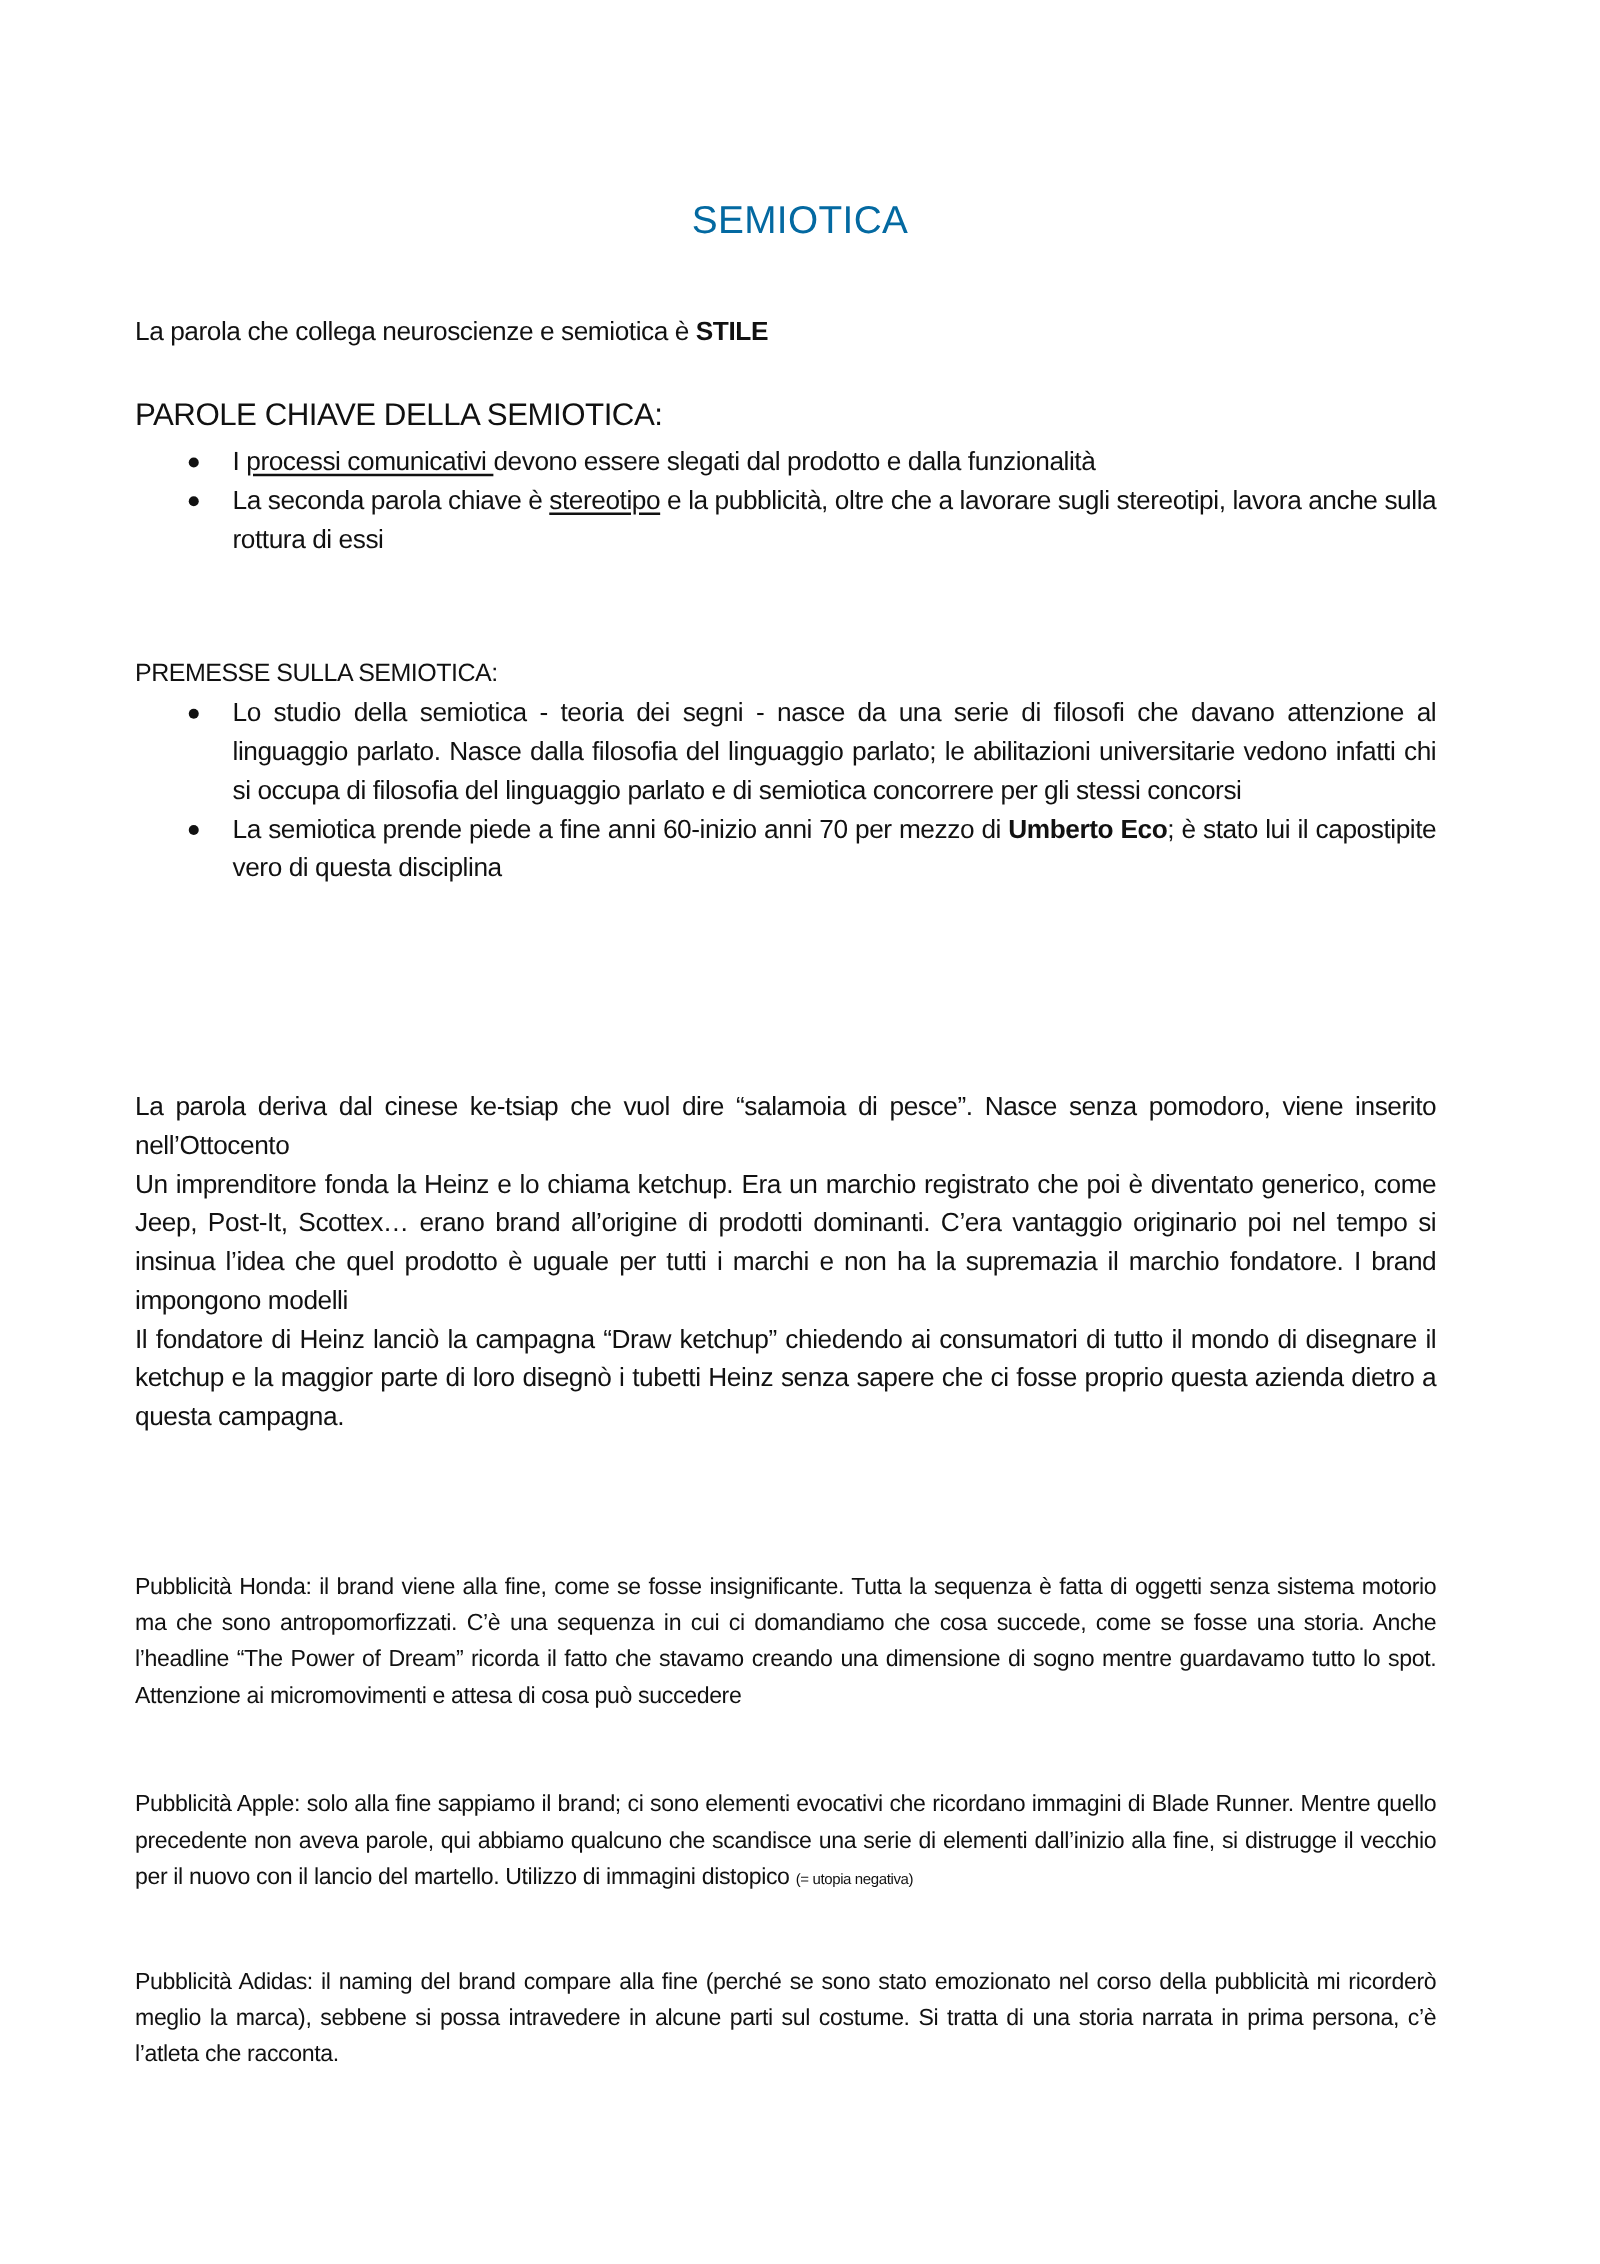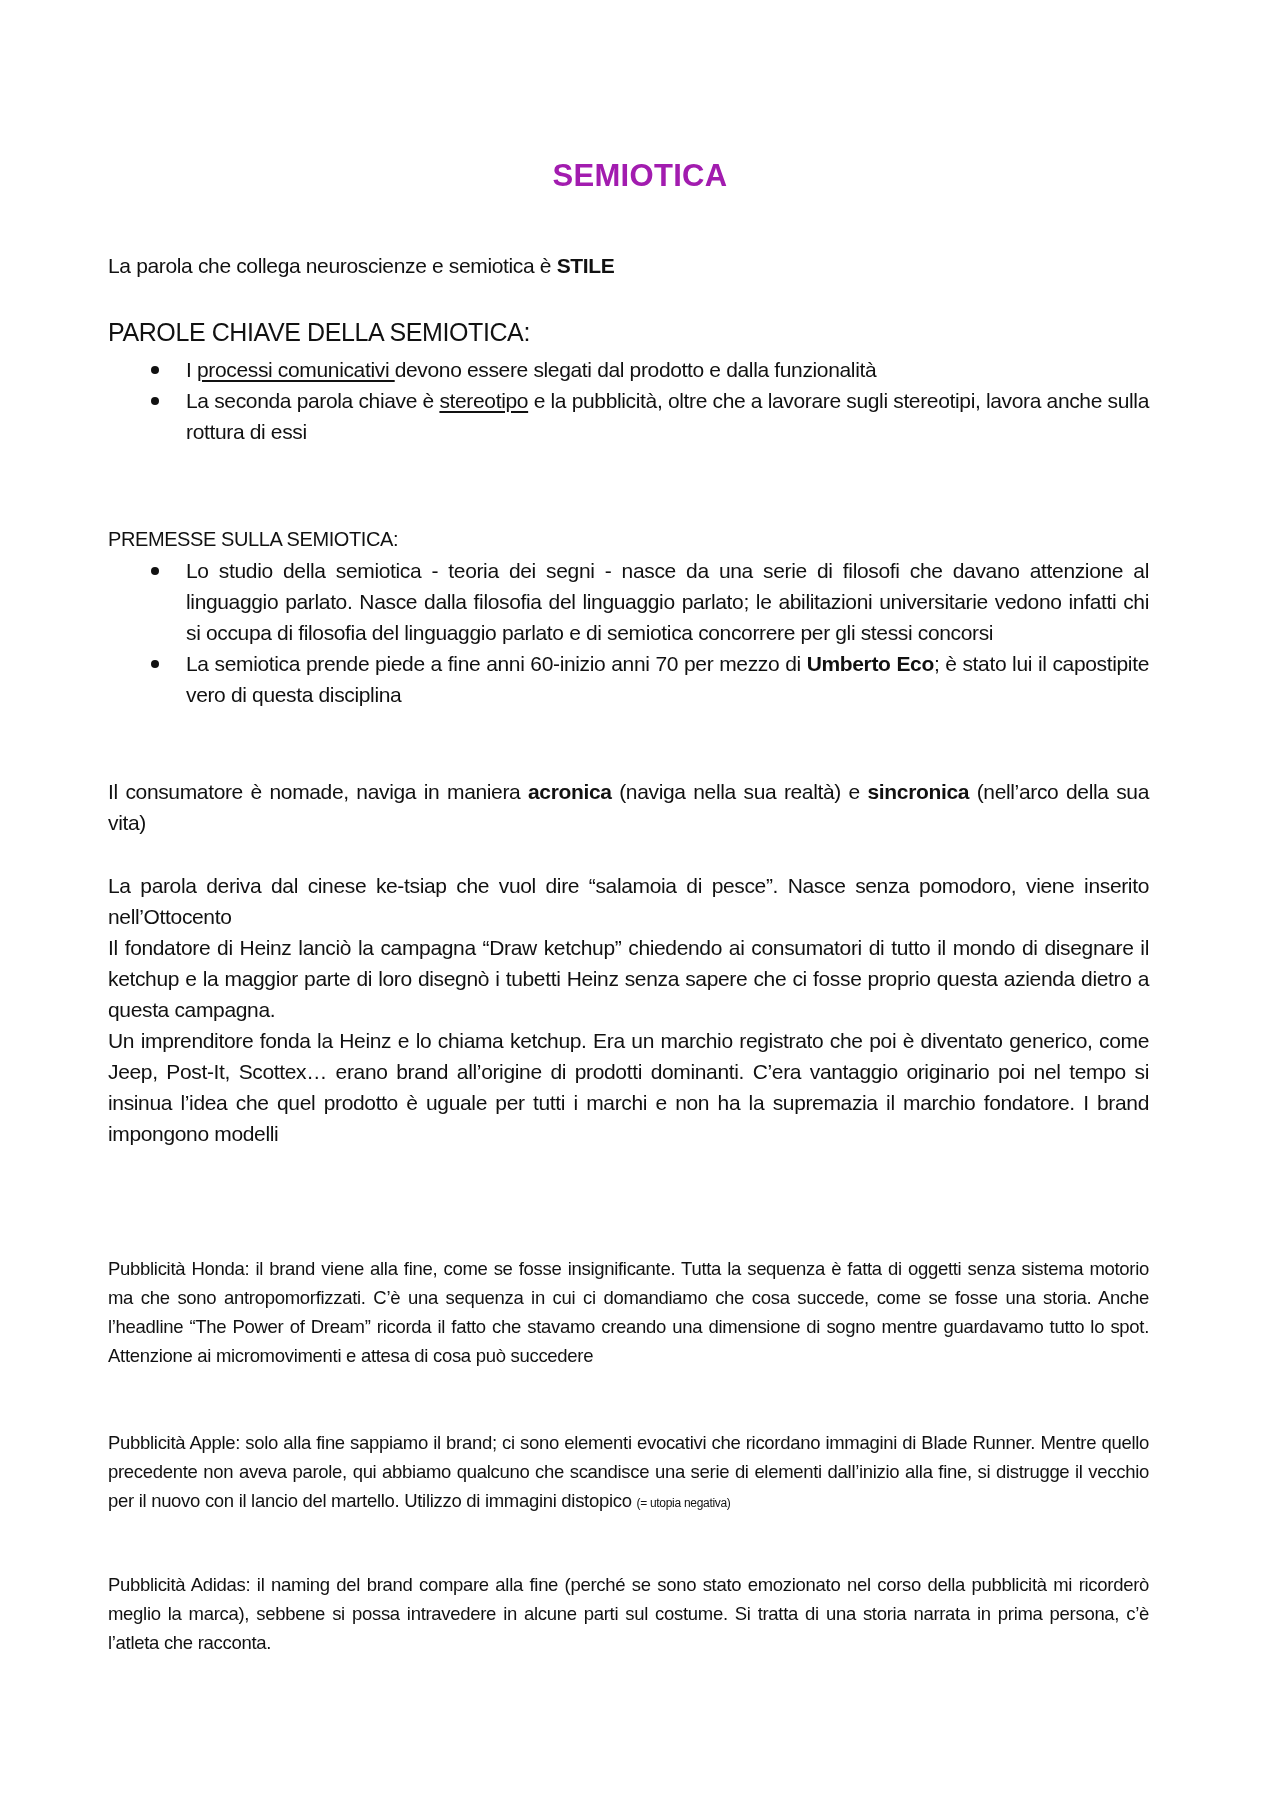--- a/index.html
+++ b/index.html
@@ -4,21 +4,21 @@
   <style>
     html, body { margin: 0; padding: 0; background: #ffffff; }
     body {
       width: 1280px; height: 1811px; position: relative; overflow: hidden;
       font-family: "Liberation Sans", "DejaVu Sans", sans-serif;
       color: #111111;
     }
     .page { position: absolute; left: 0; top: 0; width: 1280px; height: 1811px; }
     .title {
       position: absolute; top: 158px; left: 0; width: 1280px; text-align: center;
-      font-size: 31px; font-weight: bold; color: #a21caf; letter-spacing: 0.3px;
+      font-size: 31px; font-weight: normal; color: #0369a1; letter-spacing: 0.3px;
     }
     .block { position: absolute; left: 108px; width: 1041px; }
     .p { font-size: 21px; line-height: 31px; margin: 0; text-align: justify; letter-spacing: -0.35px; }
     .p.small { font-size: 18.5px; line-height: 29px; letter-spacing: -0.3px; }
     .heading { font-size: 25px; line-height: 32px; margin: 0; letter-spacing: -0.4px; }
     .subheading { font-size: 20px; line-height: 30px; margin: 0; letter-spacing: -0.4px; }
     ul.bullets { list-style: none; margin: 0; padding: 0; }
     ul.bullets li {
       position: relative; padding-left: 78px; font-size: 21px; line-height: 31px;
       text-align: justify; letter-spacing: -0.35px;
@@ -67,30 +67,25 @@
         <span class="dot"></span>
         <span>Lo studio della semiotica - teoria dei segni - nasce da una serie di filosofi che davano attenzione al linguaggio parlato. Nasce dalla filosofia del linguaggio parlato; le abilitazioni universitarie vedono infatti chi si occupa di filosofia del linguaggio parlato e di semiotica concorrere per gli stessi concorsi</span>
       </li>
       <li>
         <span class="dot"></span>
         <span>La semiotica prende piede a fine anni 60-inizio anni 70 per mezzo di </span><span class="b">Umberto Eco</span><span>; è stato lui il capostipite vero di questa disciplina</span>
       </li>
     </ul>
   </div>
 
-  <div class="block" style="top:776px;">
-    <p class="p">
-      <span>Il consumatore è nomade, naviga in maniera </span><span class="b">acronica</span><span> (naviga nella sua realtà) e </span><span class="b">sincronica</span><span> (nell’arco della sua vita)</span>
-    </p>
-  </div>
 
   <div class="block" style="top:870px;">
     <p class="p">La parola deriva dal cinese ke-tsiap che vuol dire “salamoia di pesce”. Nasce senza pomodoro, viene inserito nell’Ottocento</p>
+    <p class="p">Un imprenditore fonda la Heinz e lo chiama ketchup. Era un marchio registrato che poi è diventato generico, come Jeep, Post-It, Scottex… erano brand all’origine di prodotti dominanti. C’era vantaggio originario poi nel tempo si insinua l’idea che quel prodotto è uguale per tutti i marchi e non ha la supremazia il marchio fondatore. I brand impongono modelli</p>
     <p class="p">Il fondatore di Heinz lanciò la campagna “Draw ketchup” chiedendo ai consumatori di tutto il mondo di disegnare il ketchup e la maggior parte di loro disegnò i tubetti Heinz senza sapere che ci fosse proprio questa azienda dietro a questa campagna.</p>
-    <p class="p">Un imprenditore fonda la Heinz e lo chiama ketchup. Era un marchio registrato che poi è diventato generico, come Jeep, Post-It, Scottex… erano brand all’origine di prodotti dominanti. C’era vantaggio originario poi nel tempo si insinua l’idea che quel prodotto è uguale per tutti i marchi e non ha la supremazia il marchio fondatore. I brand impongono modelli</p>
   </div>
 
   <div class="block" style="top:1254px;">
     <p class="p small">Pubblicità Honda: il brand viene alla fine, come se fosse insignificante. Tutta la sequenza è fatta di oggetti senza sistema motorio ma che sono antropomorfizzati. C’è una sequenza in cui ci domandiamo che cosa succede, come se fosse una storia. Anche l’headline “The Power of Dream” ricorda il fatto che stavamo creando una dimensione di sogno mentre guardavamo tutto lo spot. Attenzione ai micromovimenti e attesa di cosa può succedere</p>
   </div>
 
   <div class="block" style="top:1428px;">
     <p class="p small">
       <span>Pubblicità Apple: solo alla fine sappiamo il brand; ci sono elementi evocativi che ricordano immagini di Blade Runner. Mentre quello precedente non aveva parole, qui abbiamo qualcuno che scandisce una serie di elementi dall’inizio alla fine, si distrugge il vecchio per il nuovo con il lancio del martello. Utilizzo di immagini distopico </span><span class="tiny">(= utopia negativa)</span>
     </p>

